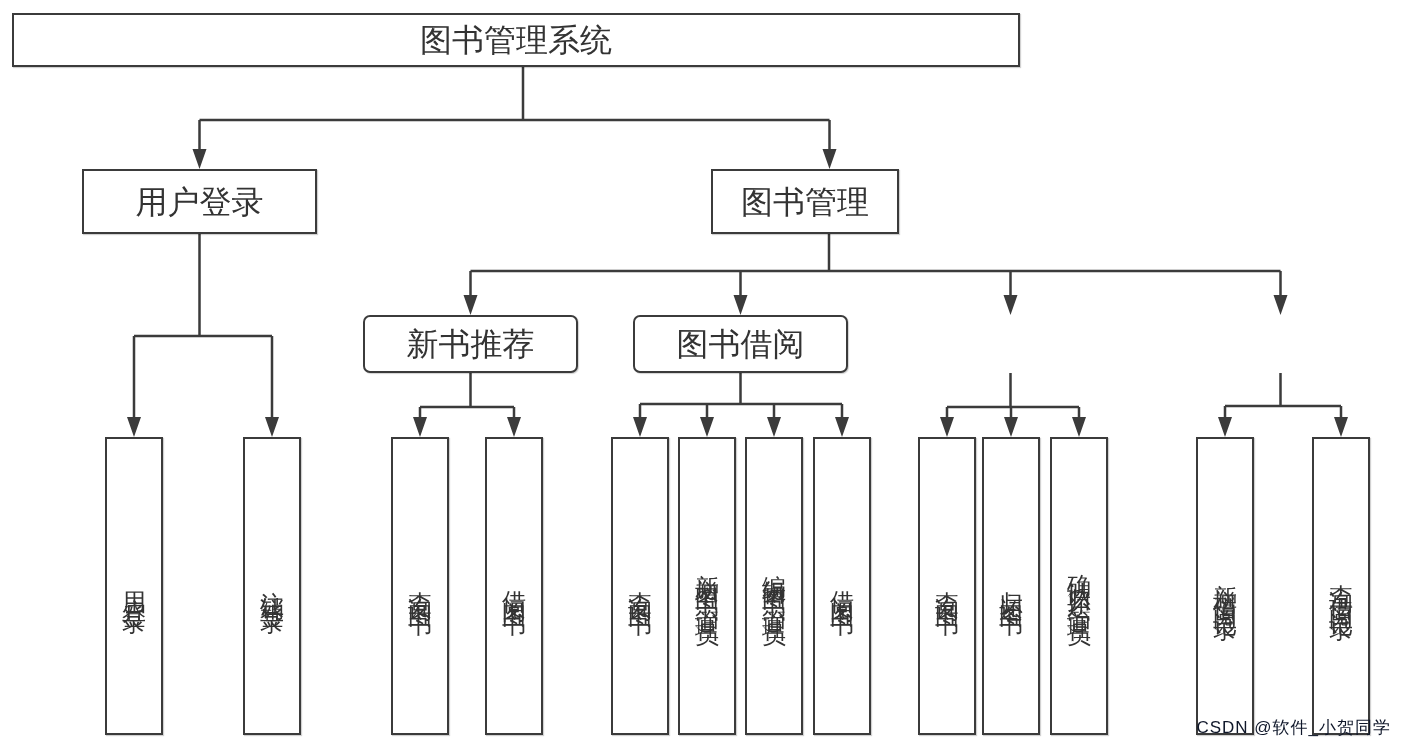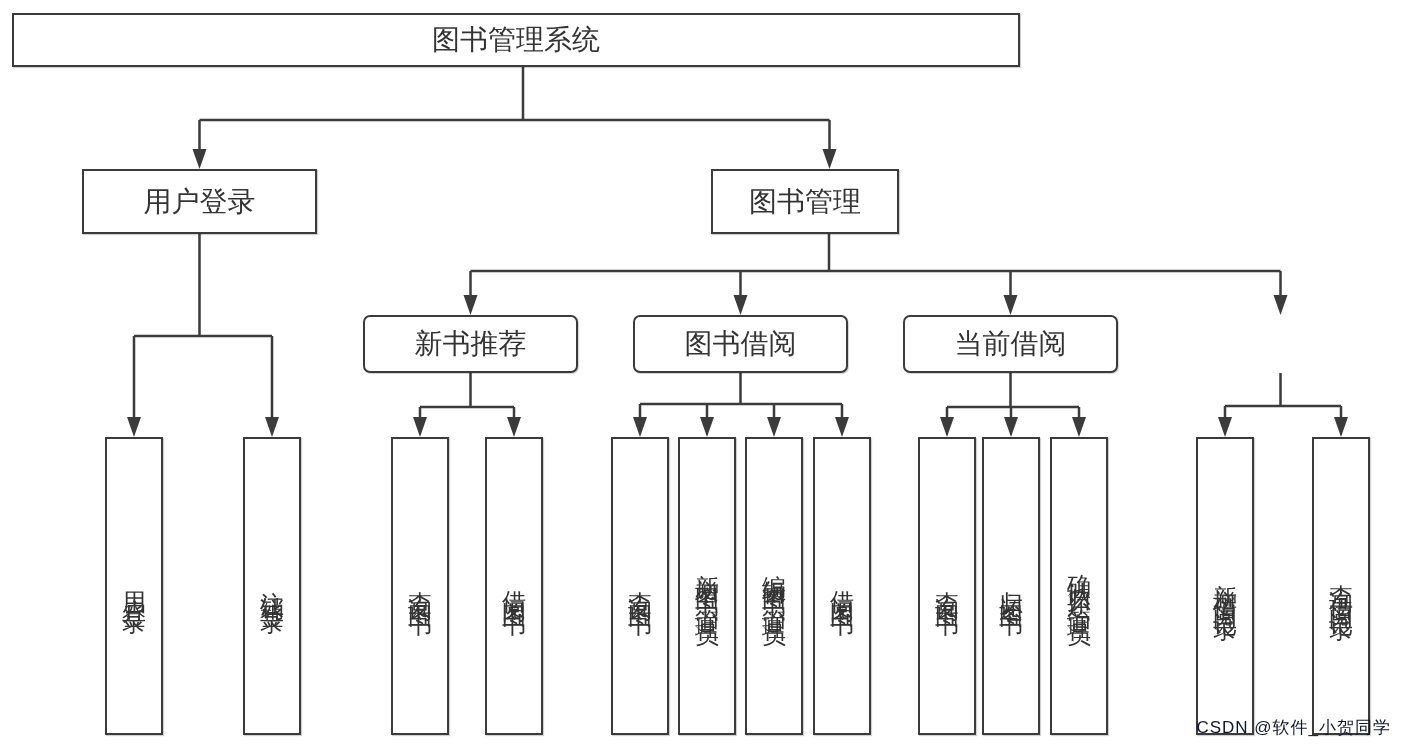--- a/index.html
+++ b/index.html
@@ -21,21 +21,21 @@
     position: absolute;
     box-sizing: border-box;
     background: #ffffff;
     border: 2.5px solid #3b3b3b;
     display: flex;
     align-items: center;
     justify-content: center;
     box-shadow: 1px 1px 1px rgba(0,0,0,0.18);
   }
   .node .hlabel {
-    font-size: 28px;
+    font-size: 32px;
     line-height: 1;
     white-space: nowrap;
     color: #333333;
   }
   .root-box   { left: 12px;  top: 13px;  width: 1008px; height: 54px; }
   .l2a        { left: 82px;  top: 169px; width: 235px;  height: 65px; }
   .l2b        { left: 711px; top: 169px; width: 188px;  height: 65px; }
   .l3         { top: 315px;  width: 215px; height: 58px; border-radius: 7px; }
   .l3-1 { left: 363px; }  .l3-2 { left: 633px; }
   .l3-3 { left: 903px; }  .l3-4 { left: 1173px; }
@@ -121,23 +121,20 @@
   <div class="node l2b">
     <span class="hlabel">图书管理</span>
   </div>
 
   <div class="node l3 l3-1">
     <span class="hlabel">新书推荐</span>
   </div>
   <div class="node l3 l3-2">
     <span class="hlabel">图书借阅</span>
   </div>
-  <div class="node l3 l3-3">
-    <span class="hlabel">当前借阅</span>
-  </div>
 
   <div class="leaf leaf-a1">
     <span class="vtext">用户登录</span>
   </div>
   <div class="leaf leaf-a2">
     <span class="vtext">注销登录</span>
   </div>
   <div class="leaf leaf-b1">
     <span class="vtext">查询图书</span>
   </div>

